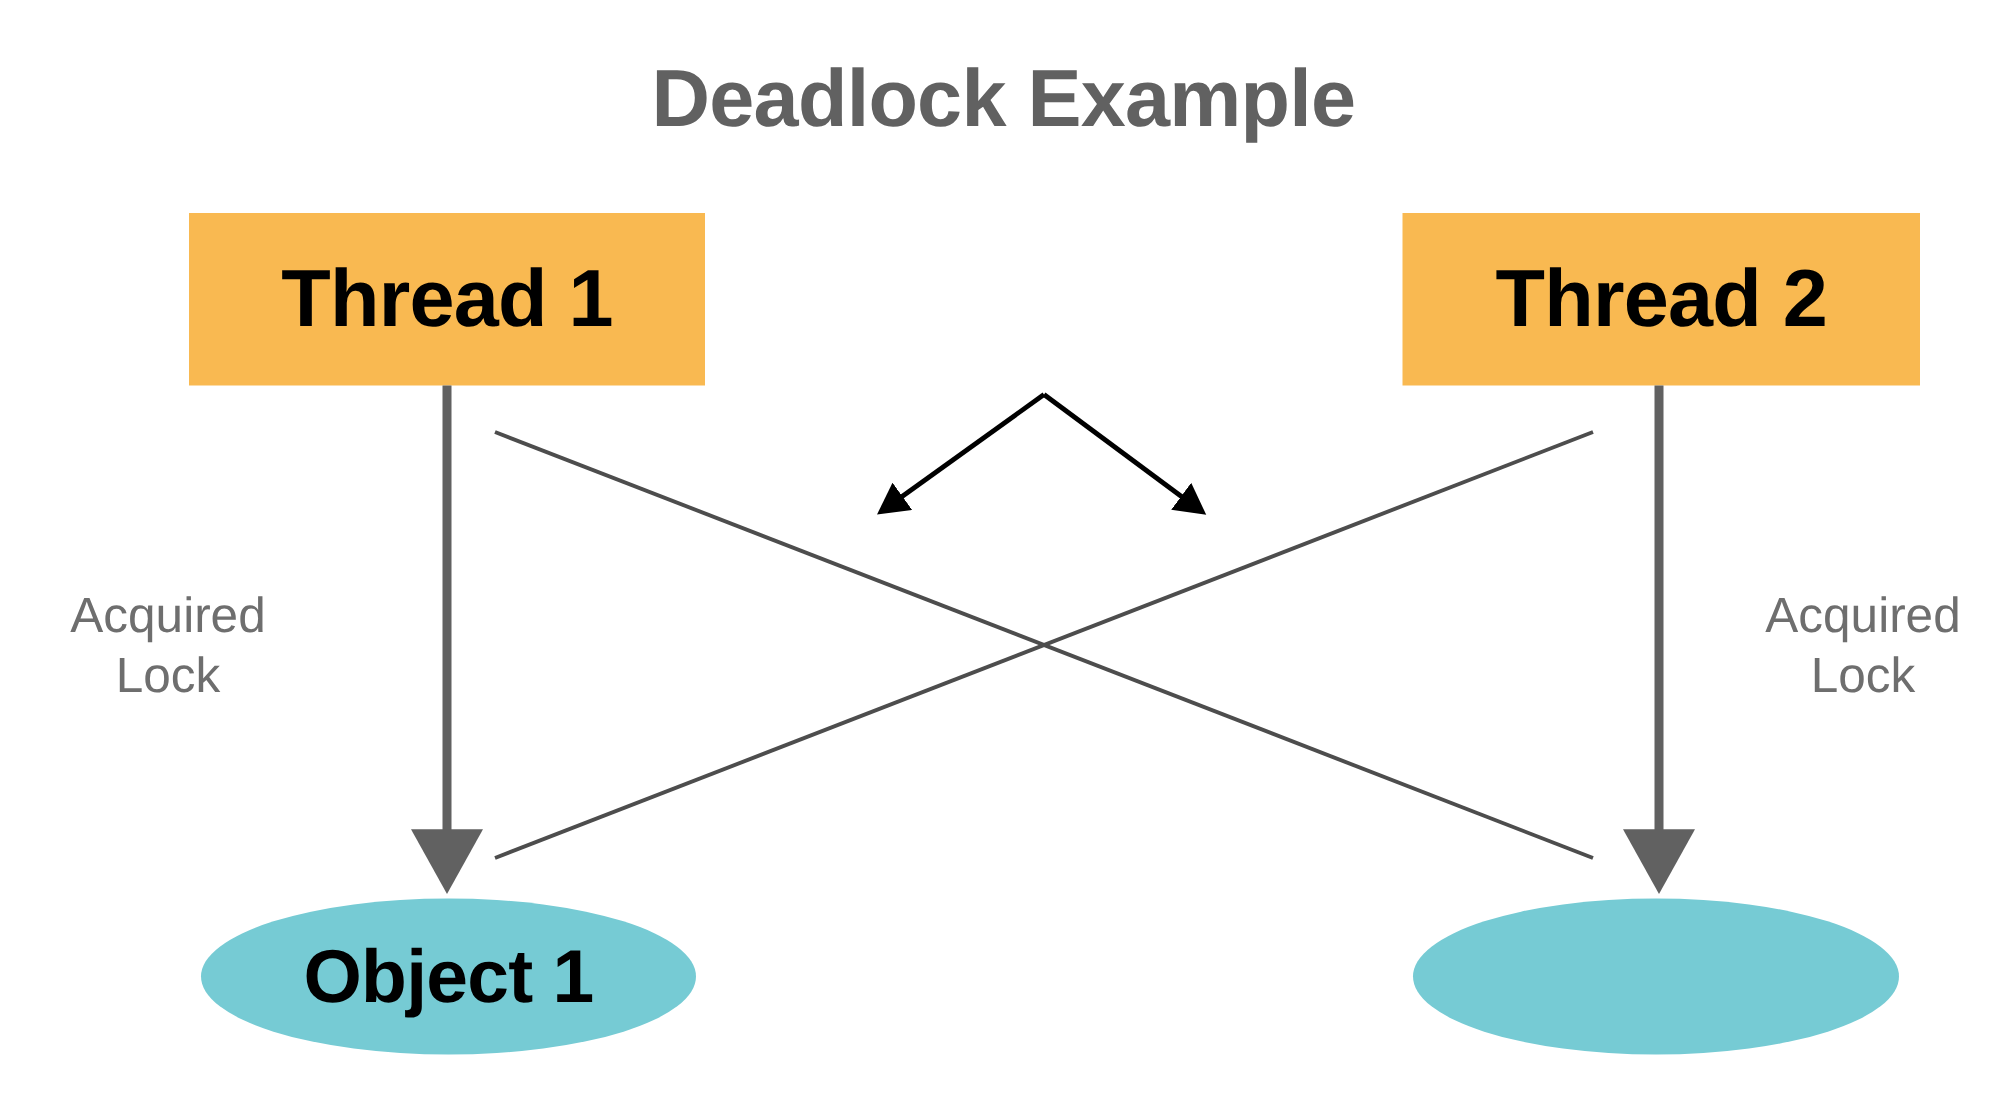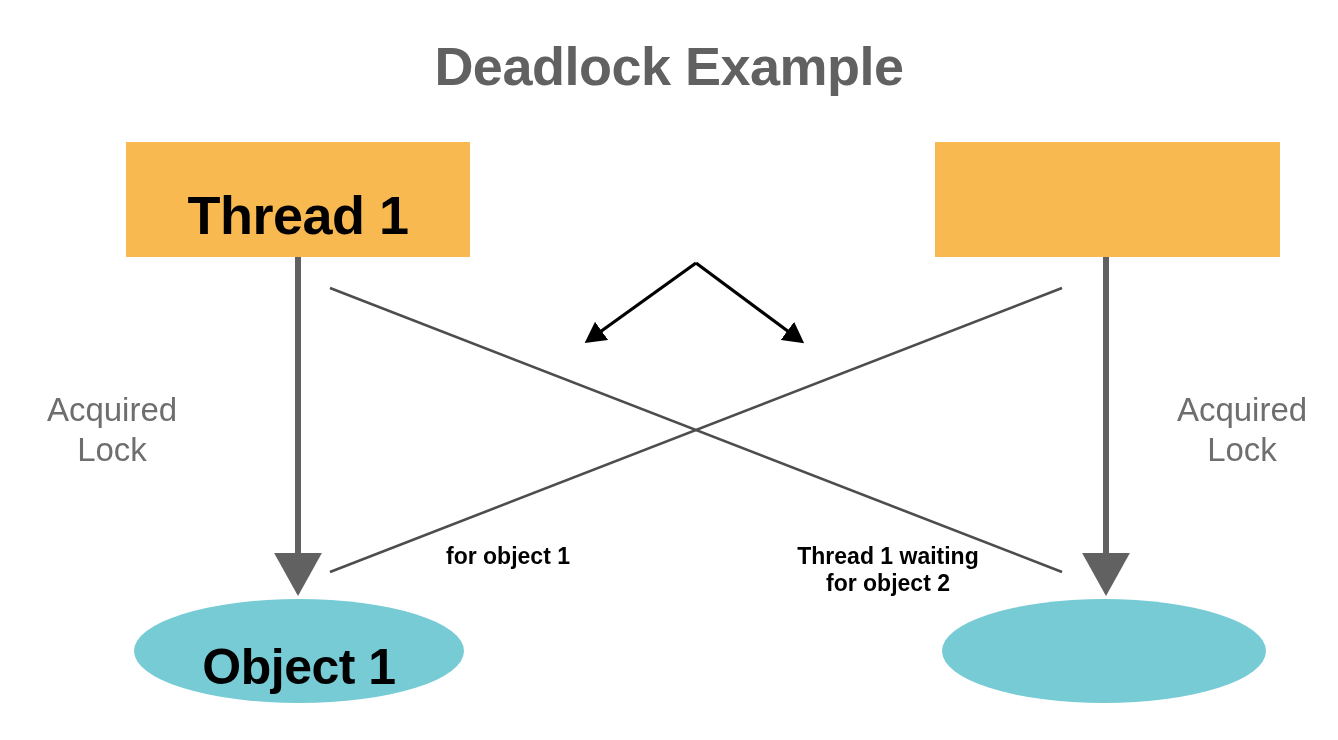--- a/index.html
+++ b/index.html
@@ -45,21 +45,20 @@
     letter-spacing: -0.5px;
     line-height: 1.05;
   }
 
   .node-label {
     position: absolute;
     text-align: center;
     color: #000000;
     font-weight: bold;
     line-height: 1;
-    margin-top: 16px;
   }
   .thread-label {
     font-size: 54px;
     letter-spacing: -0.5px;
   }
   .object-label {
     font-size: 50px;
     letter-spacing: -0.5px;
     text-align: center;
   }
@@ -119,38 +118,34 @@
     <line x1="696" y1="263" x2="600" y2="332" stroke="#000000" stroke-width="3.2" marker-end="url(#thinHead)"></line>
     <line x1="696" y1="263" x2="789" y2="332" stroke="#000000" stroke-width="3.2" marker-end="url(#thinHead)"></line>
   </svg>
 
   <div class="layer-text">
 
     <div class="diagram-title">Deadlock Example</div>
 
     <div class="node-label thread-label" style="left:126px; top:172px; width:344px;">Thread 1</div>
 
+    <div class="node-label thread-label" style="left:935px; top:172px; width:345px;">Thread 2</div>
 
     <div class="node-label object-label" style="left:134px; top:626px; width:330px;">Object 1</div>
 
 
 
     <div class="lock-label" style="left:22px; top:390px; width:180px;">
       <div>Acquired</div>
       <div>Lock</div>
     </div>
 
     <div class="lock-label" style="left:1152px; top:390px; width:180px;">
       <div>Acquired</div>
       <div>Lock</div>
     </div>
 
     <div class="edge-label" style="left:378px; top:543px; width:260px;">
-      <div>for object 1</div>
     </div>
 
-    <div class="edge-label" style="left:758px; top:543px; width:260px;">
-      <div>Thread 1 waiting</div>
-      <div>for object 2</div>
-    </div>
 
   </div>
 </div>
 
 </body></html>

